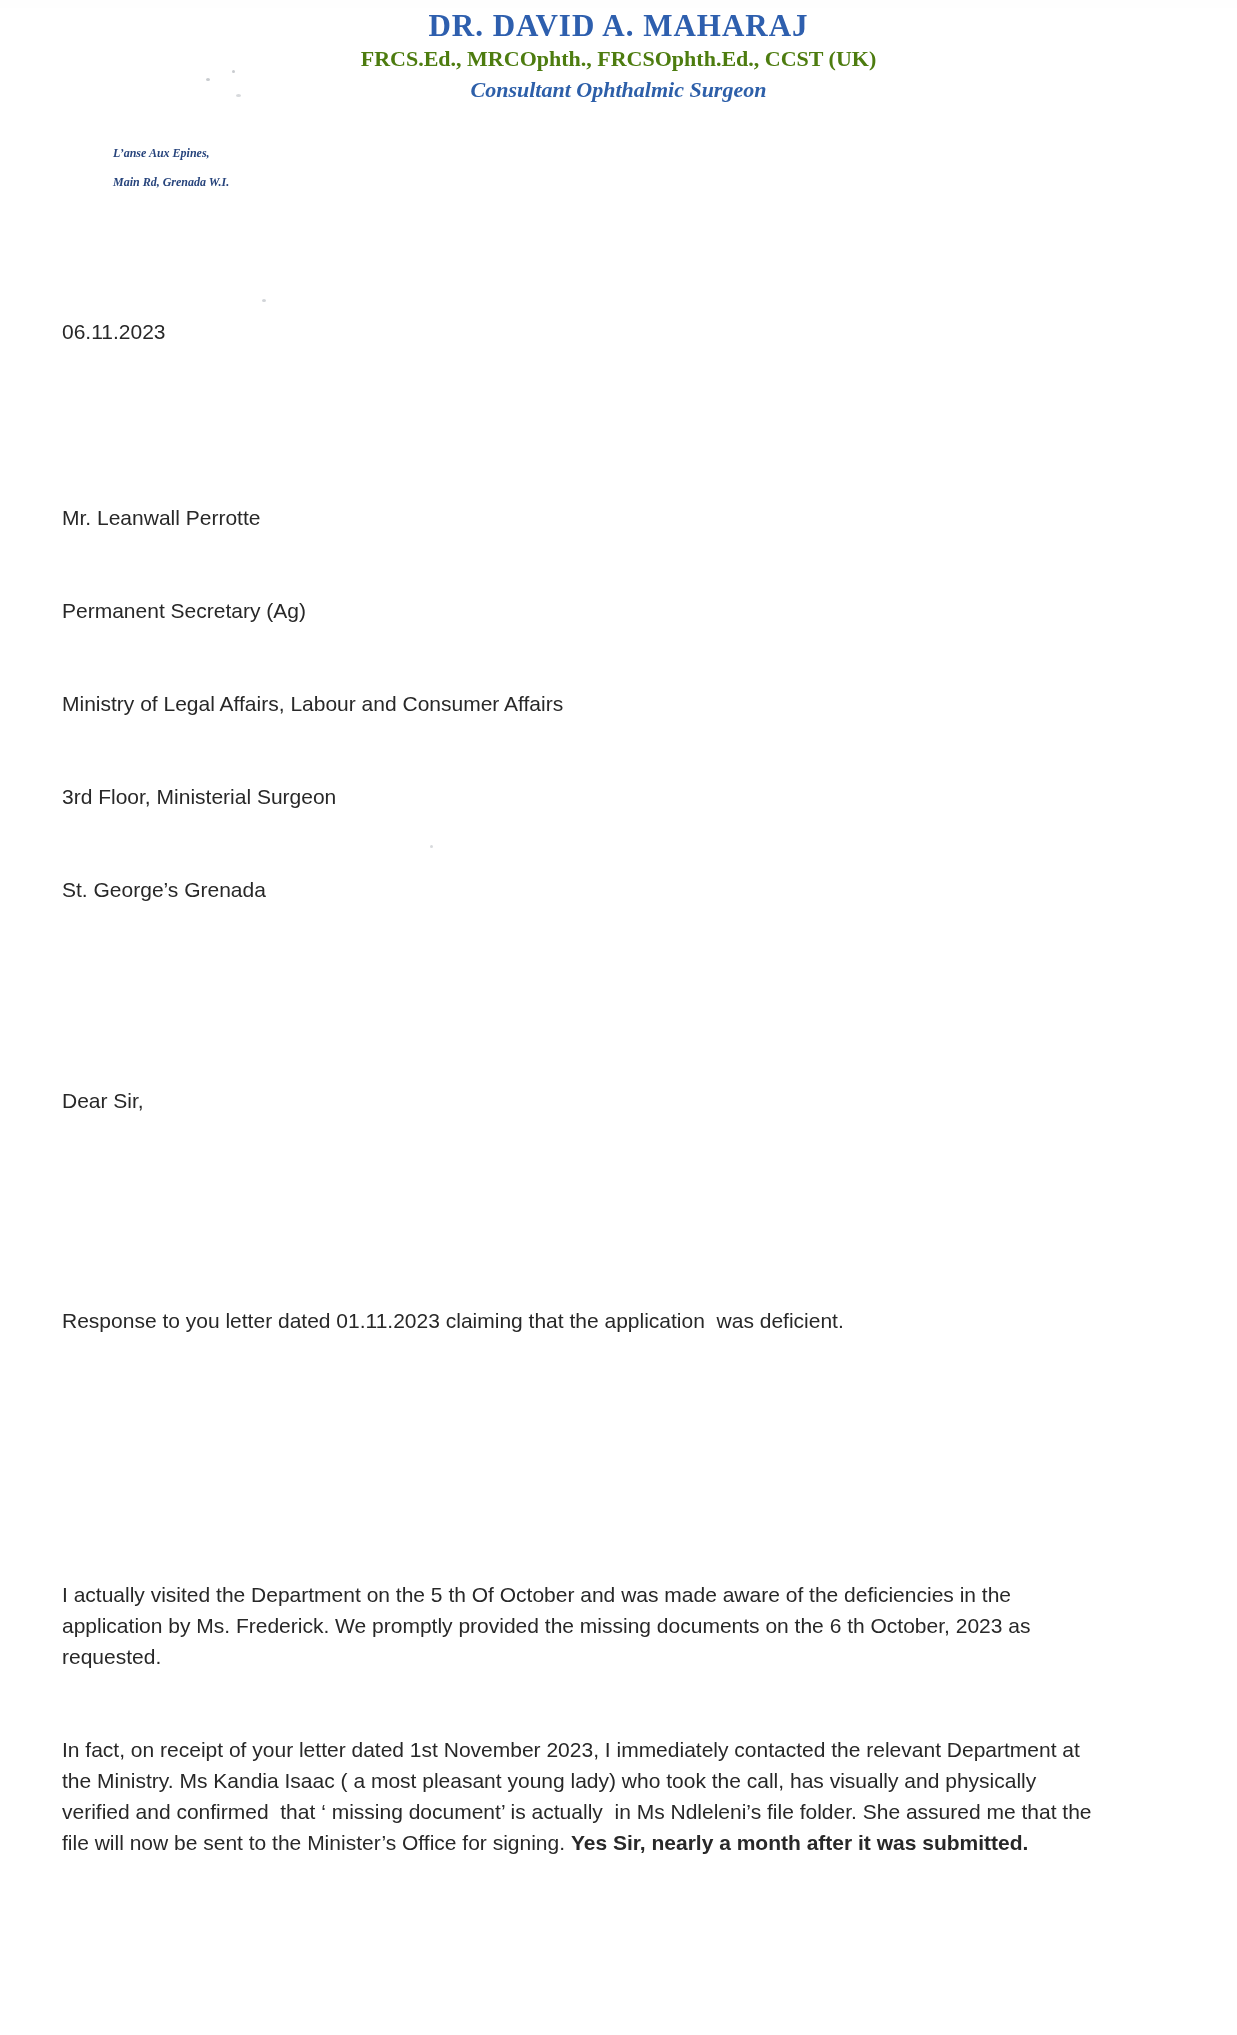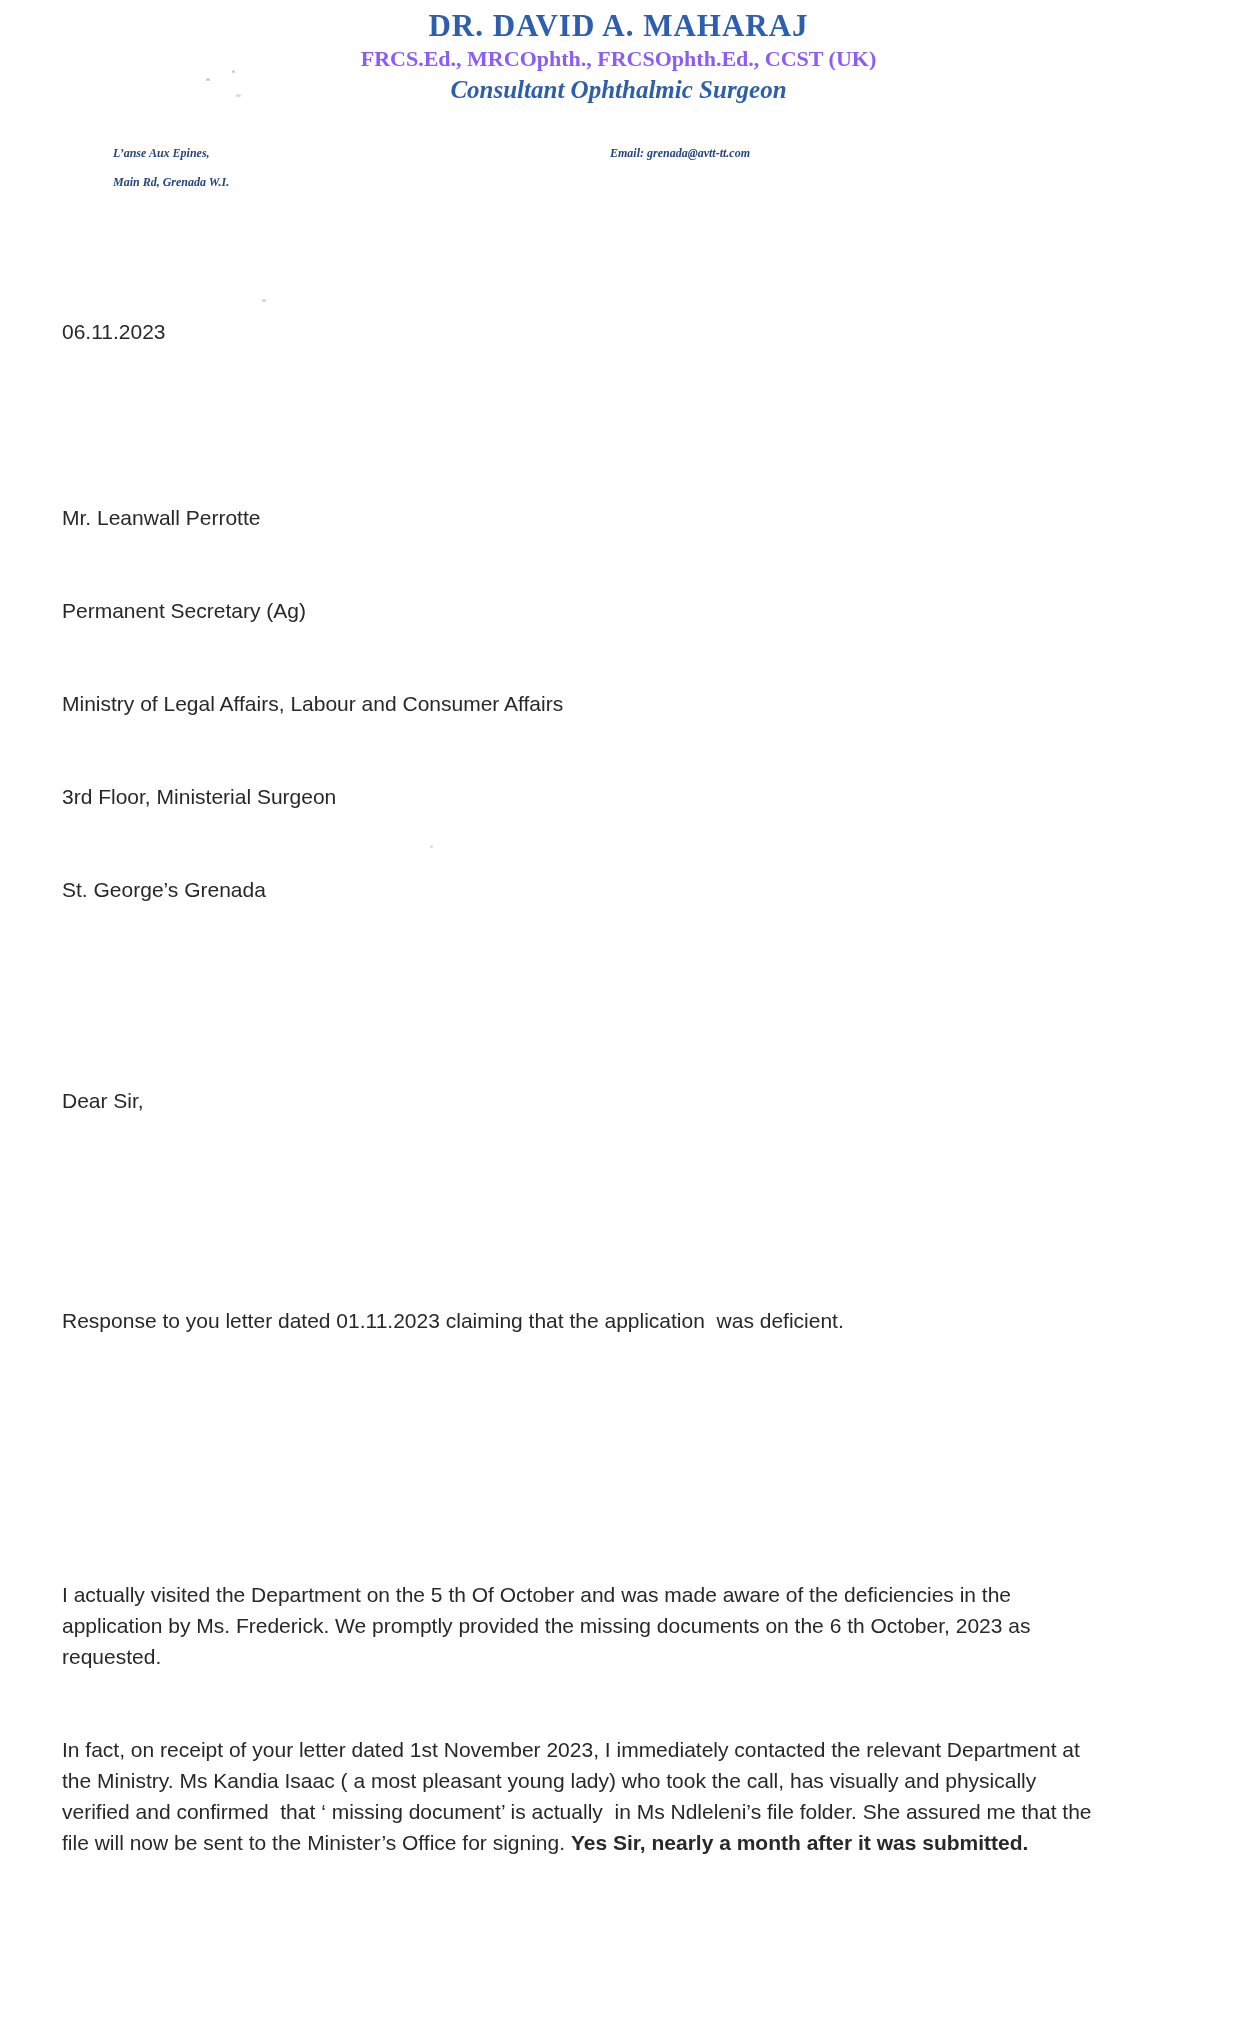--- a/index.html
+++ b/index.html
@@ -17,26 +17,26 @@
   .lh-name{
     margin-top:8px;text-align:center;
     font-family:"Liberation Serif", serif;font-weight:bold;
     font-size:31px;line-height:36px;letter-spacing:1px;
     color:#2e5fae;
   }
   .lh-cred{
     text-align:center;margin-top:2px;
     font-family:"Liberation Serif", serif;font-weight:bold;
     font-size:22px;line-height:26px;
-    color:#8b5cf6;
+    color:#4d7c0f;
   }
   .lh-title{
     text-align:center;margin-top:3px;
     font-family:"Liberation Serif", serif;font-weight:bold;font-style:italic;
-    font-size:25px;line-height:30px;
+    font-size:22px;line-height:30px;
     color:#2d5fa9;
   }
   .contact-row{
     display:flex;margin-top:34px;
     font-family:"Liberation Serif", serif;font-weight:bold;font-style:italic;
     font-size:12px;line-height:29px;
     color:#27447c;
   }
   .contact-left{margin-left:113px;width:300px;}
   .contact-right{margin-left:197px;width:420px;}
@@ -70,21 +70,20 @@
   <div class="lh-name">DR. DAVID A. MAHARAJ</div>
   <div class="lh-cred">FRCS.Ed., MRCOphth., FRCSOphth.Ed., CCST (UK)</div>
   <div class="lh-title">Consultant Ophthalmic Surgeon</div>
 
   <div class="contact-row">
     <div class="contact-left">
       <div>L’anse Aux Epines,</div>
       <div>Main Rd, Grenada W.I.</div>
     </div>
     <div class="contact-right">
-      <div>Email: grenada@avtt-tt.com</div>
     </div>
   </div>
 
   <div class="letter-body">
 
     <div class="date-block">06.11.2023</div>
 
     <div class="recipient-block">
       <div>Mr. Leanwall Perrotte</div>
       <div>Permanent Secretary (Ag)</div>

